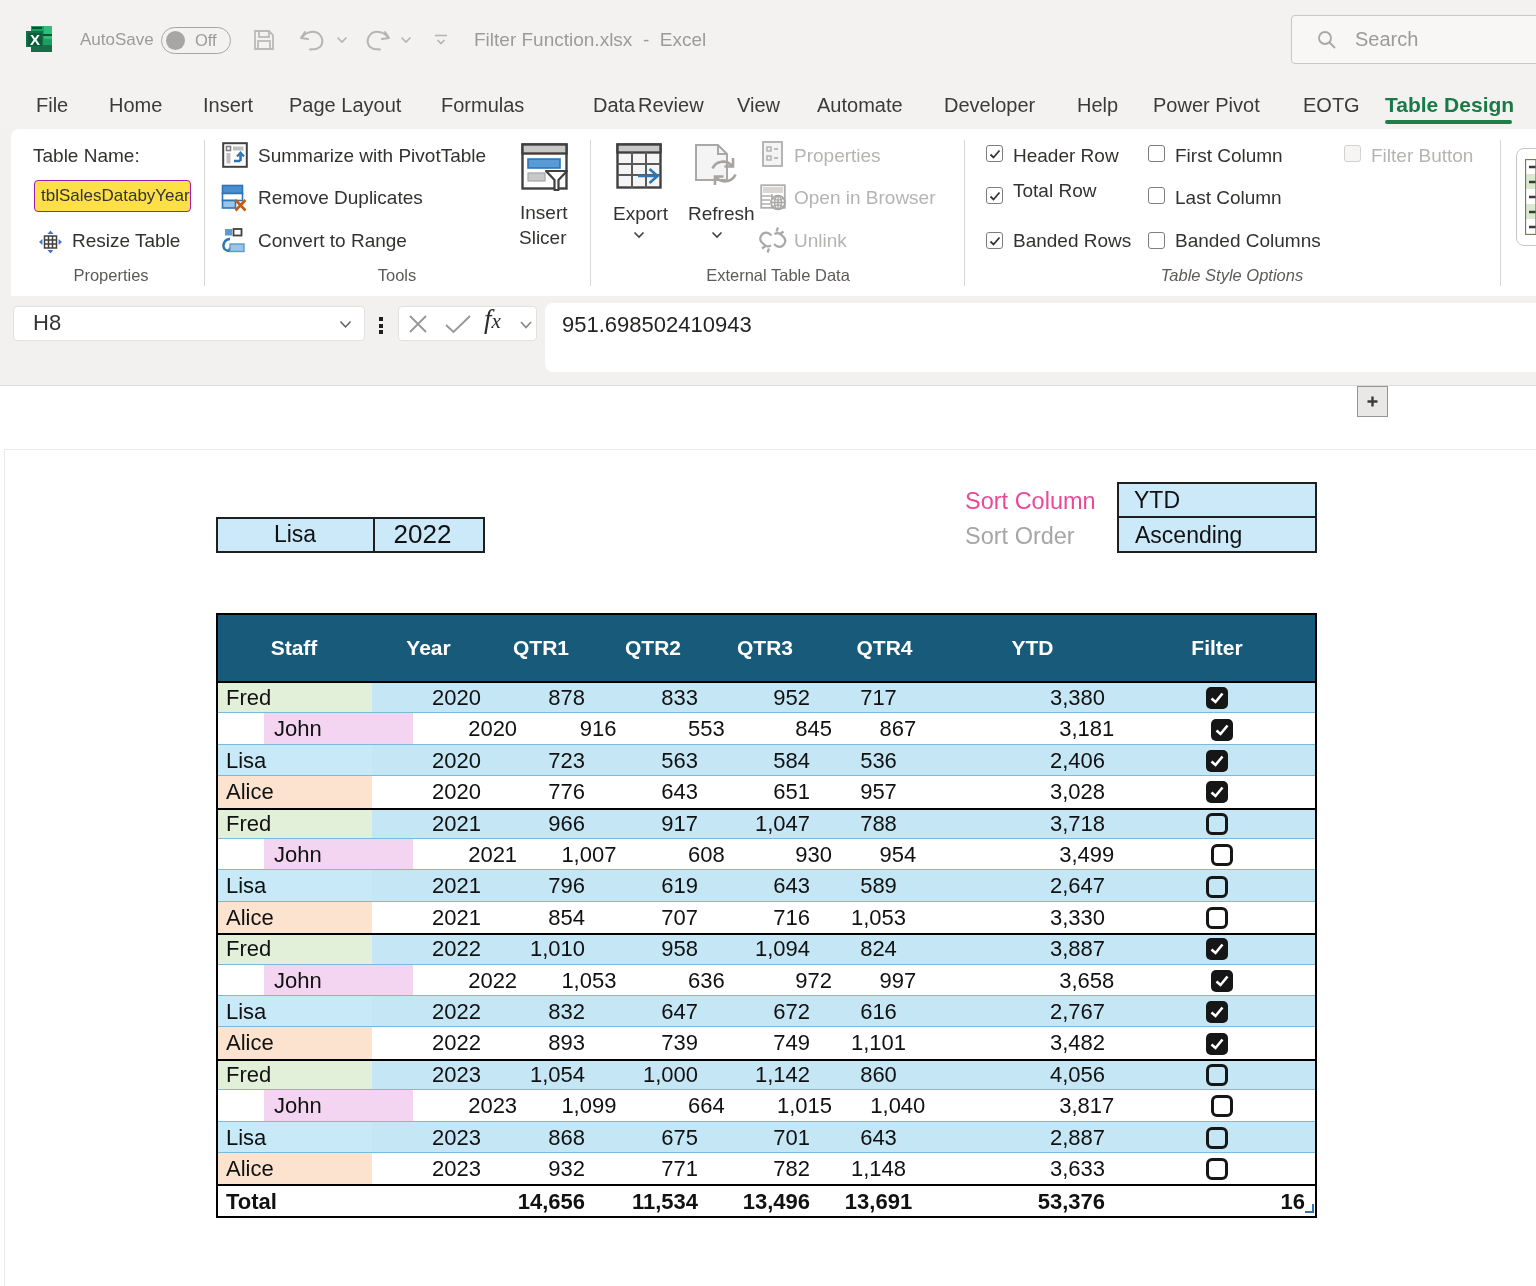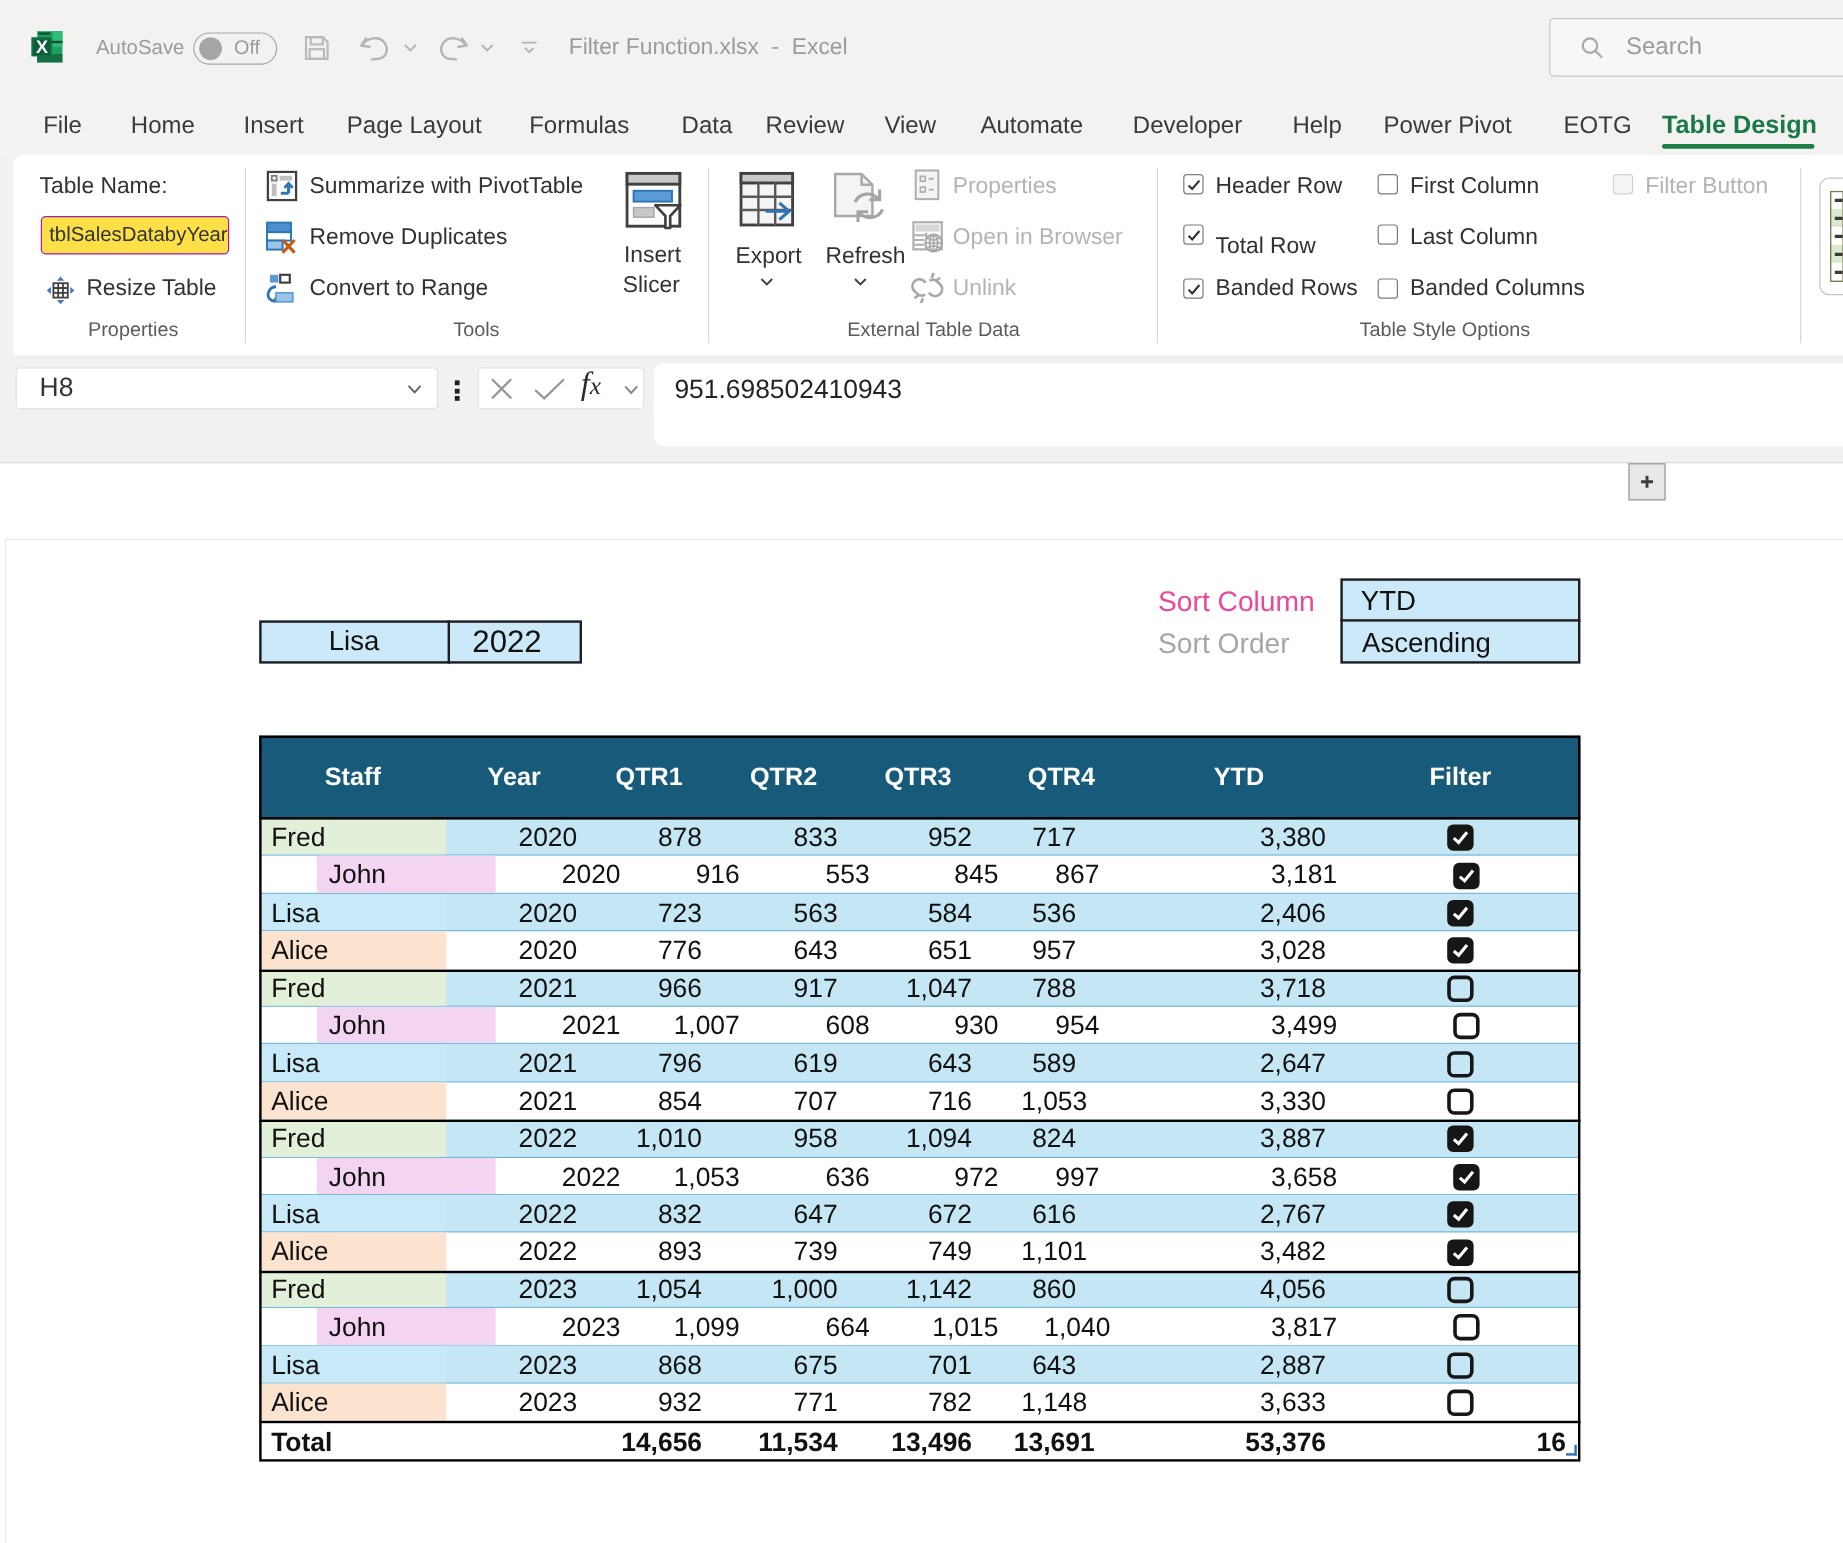--- a/index.html
+++ b/index.html
@@ -108,21 +108,21 @@
     <circle cx="9" cy="9" r="6"></circle>
       <path d="M13.5 13.5 L19 19"></path>
   </svg>
   <div class="abs graytext" style="left:1355px;top:28px;font-size:20px">Search</div>
 
   <div class="menu-item" style="left:36px">File</div>
   <div class="menu-item" style="left:109px">Home</div>
   <div class="menu-item" style="left:203px">Insert</div>
   <div class="menu-item" style="left:289px">Page Layout</div>
   <div class="menu-item" style="left:441px">Formulas</div>
-  <div class="menu-item" style="left:568px">Data</div>
+  <div class="menu-item" style="left:593px">Data</div>
   <div class="menu-item" style="left:638px">Review</div>
   <div class="menu-item" style="left:737px">View</div>
   <div class="menu-item" style="left:817px">Automate</div>
   <div class="menu-item" style="left:944px">Developer</div>
   <div class="menu-item" style="left:1077px">Help</div>
   <div class="menu-item" style="left:1153px">Power Pivot</div>
   <div class="menu-item" style="left:1303px">EOTG</div>
   <div class="menu-item" style="left:1385px;top:93px;color:#187a46;font-weight:bold;font-size:21px;">Table Design</div>
   <div class="abs" style="left:1385px;top:120px;width:127px;height:3.5px;background:#1e7e46;border-radius:2px;"></div>
 
@@ -233,36 +233,36 @@
       <svg width="14" height="14" viewBox="0 0 14 14" fill="none" stroke="#333" stroke-width="1.8">
         <path d="M2.5 7.5 L5.5 10.5 L11.5 3.5"></path>
       </svg>
     </div>
   <div class="ritem" style="left:1013px;top:145px;">Header Row</div>
   <div class="cb" style="left:986px;top:187px;">
       <svg width="14" height="14" viewBox="0 0 14 14" fill="none" stroke="#333" stroke-width="1.8">
         <path d="M2.5 7.5 L5.5 10.5 L11.5 3.5"></path>
       </svg>
     </div>
-  <div class="ritem" style="left:1013px;top:195px;">Total Row</div>
+  <div class="ritem" style="left:1013px;top:180px;">Total Row</div>
   <div class="cb" style="left:986px;top:232px;">
       <svg width="14" height="14" viewBox="0 0 14 14" fill="none" stroke="#333" stroke-width="1.8">
         <path d="M2.5 7.5 L5.5 10.5 L11.5 3.5"></path>
       </svg>
     </div>
   <div class="ritem" style="left:1013px;top:230px;">Banded Rows</div>
   <div class="cb" style="left:1148px;top:145px;"></div>
   <div class="ritem" style="left:1175px;top:145px;">First Column</div>
   <div class="cb" style="left:1148px;top:187px;"></div>
   <div class="ritem" style="left:1175px;top:187px;">Last Column</div>
   <div class="cb" style="left:1148px;top:232px;"></div>
   <div class="ritem" style="left:1175px;top:230px;">Banded Columns</div>
   <div class="cb dis" style="left:1344px;top:145px;"></div>
   <div class="ritem rgray" style="left:1371px;top:145px;">Filter Button</div>
-  <div class="glabel" style="left:1104px;">Table Style Options</div>
+  <div class="glabel" style="left:1132px;font-style:italic;">Table Style Options</div>
   <div class="gsep" style="left:1500px"></div>
 
   <div class="abs" style="left:1516px;top:148px;width:30px;height:98px;background:#fff;border:1.4px solid #c8c6c4;border-radius:8px 0 0 8px;"></div>
   <svg class="abs" style="left:1525px;top:159px" width="11" height="76" viewBox="0 0 11 76">
     <rect x="0" y="0" width="11" height="76" fill="#ffffff"></rect>
     <rect x="0" y="15" width="11" height="15" fill="#d9ead0"></rect>
     <rect x="0" y="45" width="11" height="15" fill="#d9ead0"></rect>
     <g stroke="#3a3a3a" stroke-width="2.6">
         <path d="M4 8 h7 M4 23 h7 M4 38 h7 M4 53 h7 M4 68 h7"></path>
       </g>

